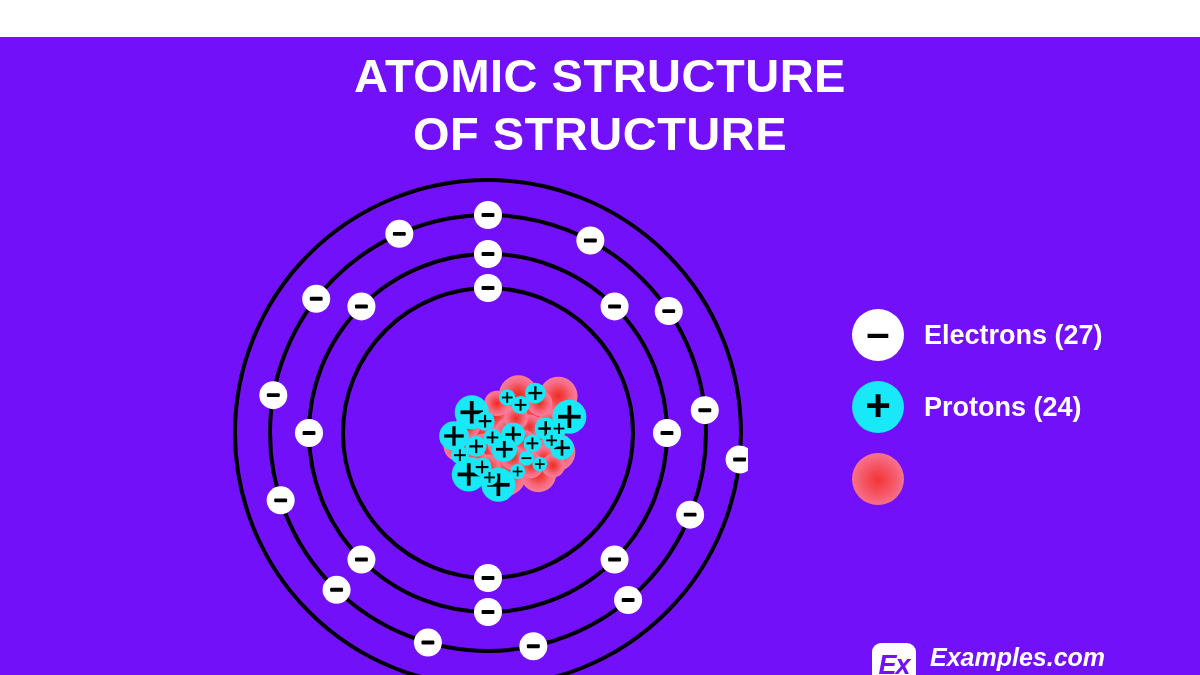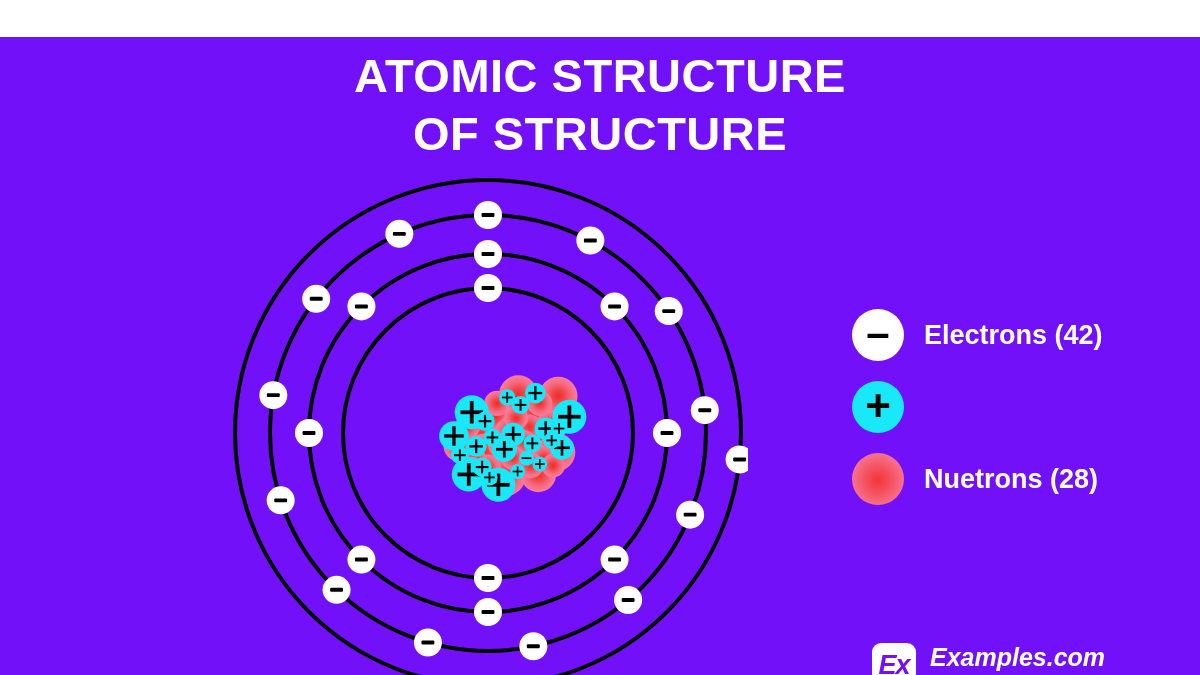--- a/index.html
+++ b/index.html
@@ -465,32 +465,32 @@
         </g>
     </svg>
   </div>
 
   <div id="legend">
 
     <div class="legend-row">
       <span class="legend-swatch electron">
         <span class="sign minus">–</span>
       </span>
-      <span class="legend-label">Electrons (42)</span>
+      <span class="legend-label">Electrons (27)</span>
     </div>
 
     <div class="legend-row">
       <span class="legend-swatch proton">
         <span class="sign plus">+</span>
       </span>
+      <span class="legend-label">Protons (24)</span>
     </div>
 
     <div class="legend-row">
       <span class="legend-swatch neutron"></span>
-      <span class="legend-label">Nuetrons (28)</span>
     </div>
 
   </div>
 
   <div id="brand">
     <span id="brand-mark">Ex</span>
     <span id="brand-text">Examples.com</span>
   </div>
 
 </div>

